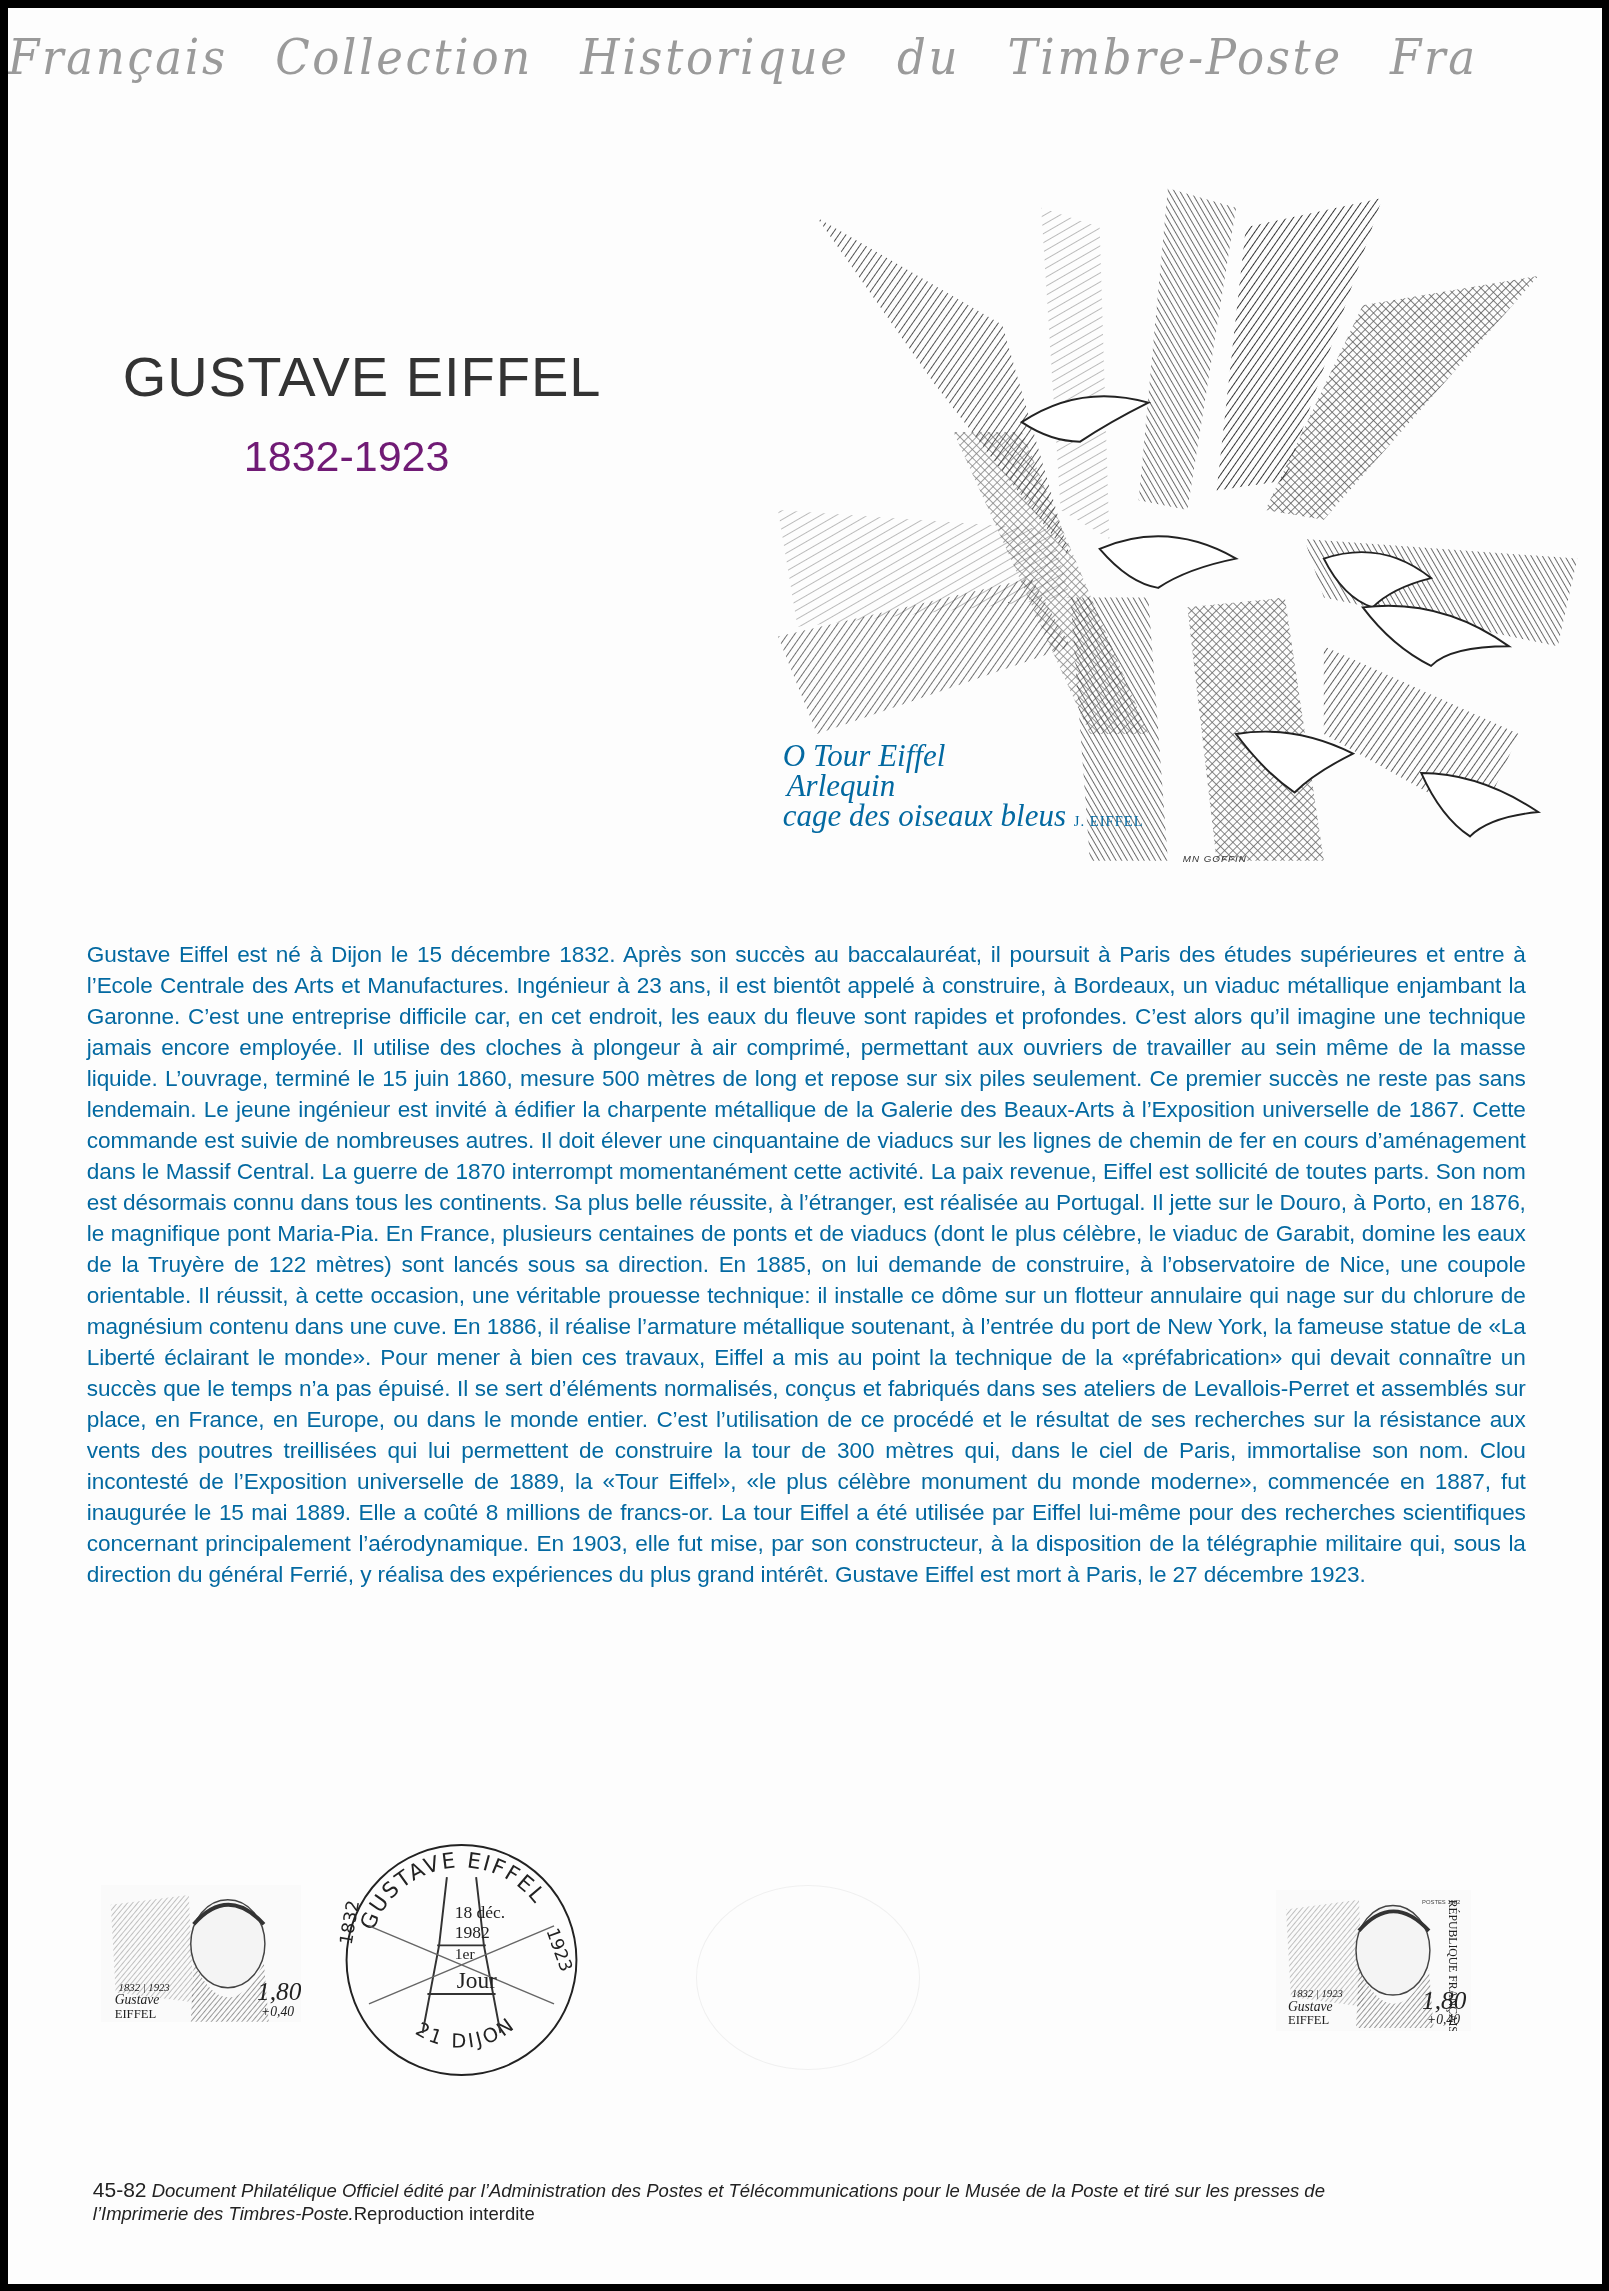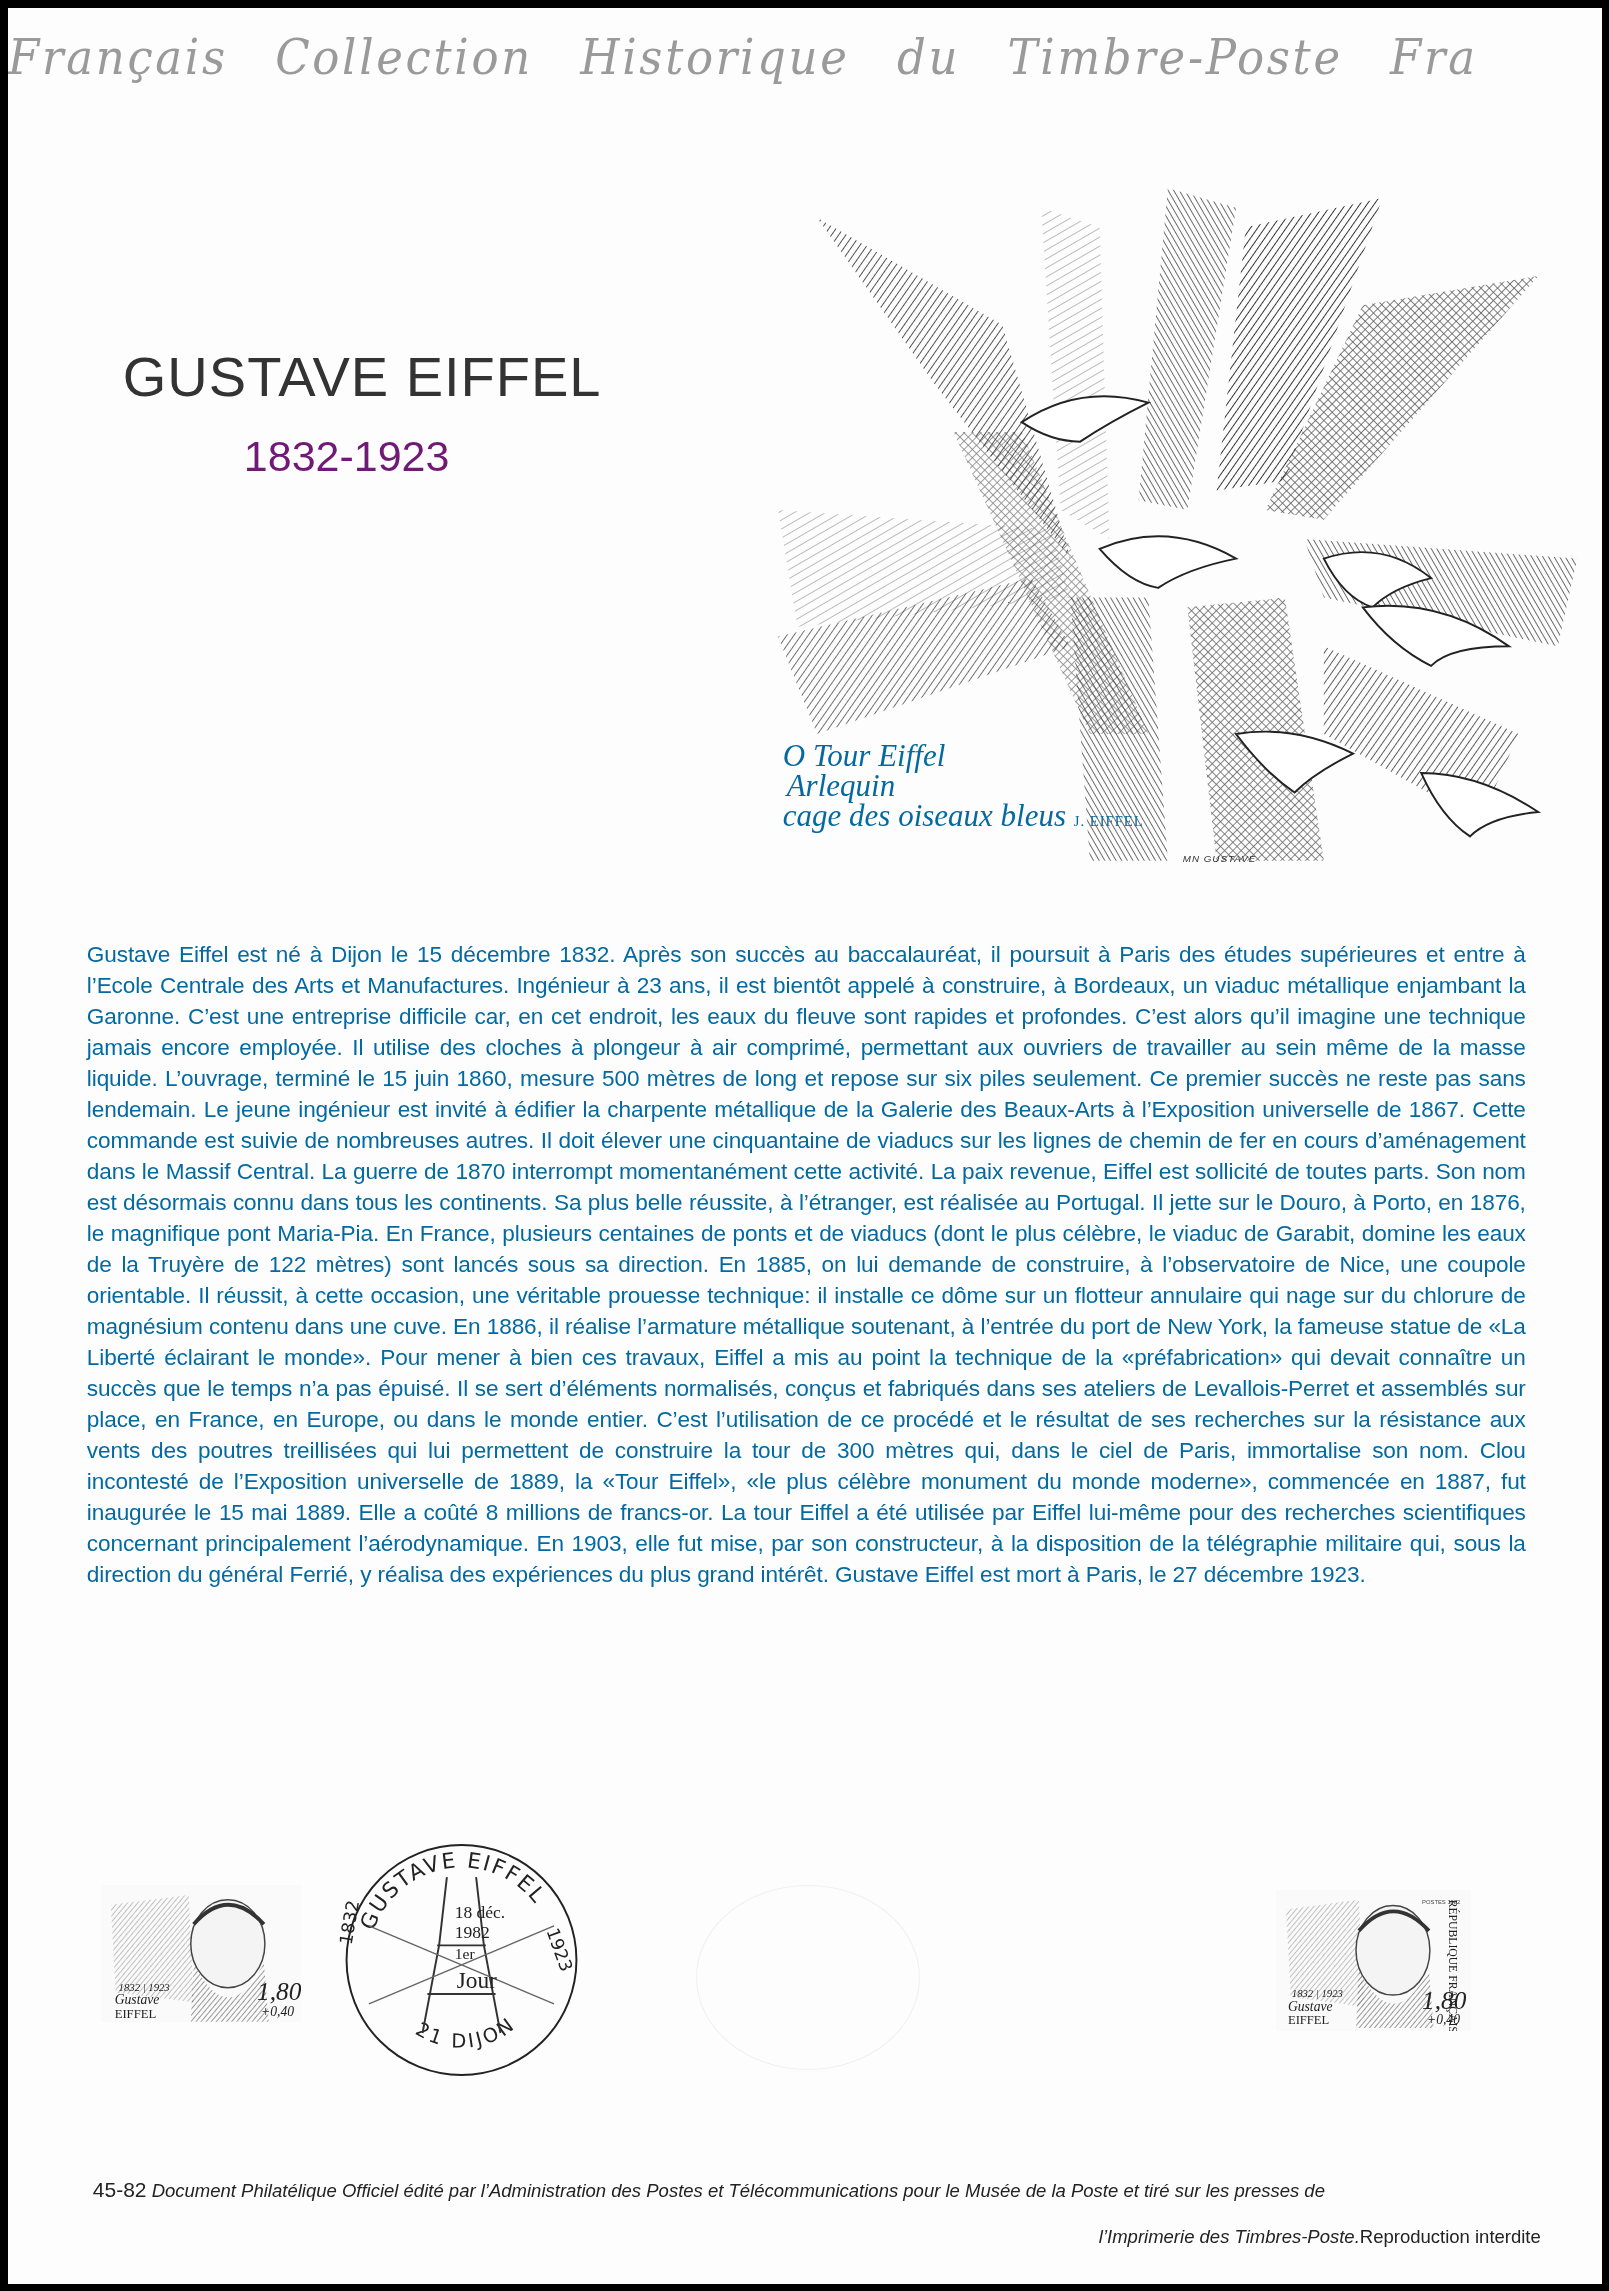--- a/index.html
+++ b/index.html
@@ -74,21 +74,21 @@
     border-radius: 50%; border: 1px solid #f0f0f0;
   }
 
   
   .footer {
     position: absolute; left: 85px; top: 2170px; width: 1448px;
     font-size: 18.5px; line-height: 23.4px; color: #222;
   }
   .footer .ref { font-style: normal; font-size: 21px; }
   .footer .desc { font-style: italic; }
-  .footer .line2 { display: flex; justify-content: flex-end; margin-top: 23px; }
+  .footer .line2 { display: flex; justify-content: flex-start; }
   .footer .rights { font-style: normal; }
 </style>
 </head>
 <body>
 
 <div class="sheet">
 
   <div class="script-header">
     <span>Français</span>
     <span>Collection</span>
@@ -141,21 +141,21 @@
       <path d="M470,560 q60,-10 120,20 q-40,20 -60,40 q-30,-20 -60,-60z" fill="#fff" stroke="#222" stroke-width="2"></path>
       <path d="M660,600 q60,0 120,40 q-50,5 -70,25 q-30,-20 -50,-65z" fill="#fff" stroke="#222" stroke-width="2"></path>
     </svg>
   </div>
 
   <div class="quote">
     <div>O Tour Eiffel</div>
     <div class="l2">Arlequin</div>
     <div><span>cage des oiseaux bleus</span> <span class="author">J. EIFFEL</span></div>
   </div>
-  <div class="signature">MN GUSTAVE</div>
+  <div class="signature">MN GOFFIN</div>
 
   <div class="body-text">Gustave Eiffel est né à Dijon le 15 décembre 1832. Après son succès au baccalauréat, il poursuit à Paris des études supérieures et entre à l’Ecole Centrale des Arts et Manufactures. Ingénieur à 23 ans, il est bientôt appelé à construire, à Bordeaux, un viaduc métallique enjambant la Garonne. C’est une entreprise difficile car, en cet endroit, les eaux du fleuve sont rapides et profondes. C’est alors qu’il imagine une technique jamais encore employée. Il utilise des cloches à plongeur à air comprimé, permettant aux ouvriers de travailler au sein même de la masse liquide. L’ouvrage, terminé le 15 juin 1860, mesure 500 mètres de long et repose sur six piles seulement. Ce premier succès ne reste pas sans lendemain. Le jeune ingénieur est invité à édifier la charpente métallique de la Galerie des Beaux-Arts à l’Exposition universelle de 1867. Cette commande est suivie de nombreuses autres. Il doit élever une cinquantaine de viaducs sur les lignes de chemin de fer en cours d’aménagement dans le Massif Central. La guerre de 1870 interrompt momentanément cette activité. La paix revenue, Eiffel est sollicité de toutes parts. Son nom est désormais connu dans tous les continents. Sa plus belle réussite, à l’étranger, est réalisée au Portugal. Il jette sur le Douro, à Porto, en 1876, le magnifique pont Maria-Pia. En France, plusieurs centaines de ponts et de viaducs (dont le plus célèbre, le viaduc de Garabit, domine les eaux de la Truyère de 122 mètres) sont lancés sous sa direction. En 1885, on lui demande de construire, à l’observatoire de Nice, une coupole orientable. Il réussit, à cette occasion, une véritable prouesse technique: il installe ce dôme sur un flotteur annulaire qui nage sur du chlorure de magnésium contenu dans une cuve. En 1886, il réalise l’armature métallique soutenant, à l’entrée du port de New York, la fameuse statue de «La Liberté éclairant le monde». Pour mener à bien ces travaux, Eiffel a mis au point la technique de la «préfabrication» qui devait connaître un succès que le temps n’a pas épuisé. Il se sert d’éléments normalisés, conçus et fabriqués dans ses ateliers de Levallois-Perret et assemblés sur place, en France, en Europe, ou dans le monde entier. C’est l’utilisation de ce procédé et le résultat de ses recherches sur la résistance aux vents des poutres treillisées qui lui permettent de construire la tour de 300 mètres qui, dans le ciel de Paris, immortalise son nom. Clou incontesté de l’Exposition universelle de 1889, la «Tour Eiffel», «le plus célèbre monument du monde moderne», commencée en 1887, fut inaugurée le 15 mai 1889. Elle a coûté 8 millions de francs-or. La tour Eiffel a été utilisée par Eiffel lui-même pour des recherches scientifiques concernant principalement l’aérodynamique. En 1903, elle fut mise, par son constructeur, à la disposition de la télégraphie militaire qui, sous la direction du général Ferrié, y réalisa des expériences du plus grand intérêt. Gustave Eiffel est mort à Paris, le 27 décembre 1923.</div>
 
   <div class="stamp stamp-left">
     <svg viewBox="0 0 205 140">
       <defs>
         <pattern id="sh1" width="4" height="4" patternUnits="userSpaceOnUse" patternTransform="rotate(40)">
           <line x1="0" y1="0" x2="0" y2="4" stroke="#555" stroke-width="1.2"></line>
         </pattern>
       </defs>

